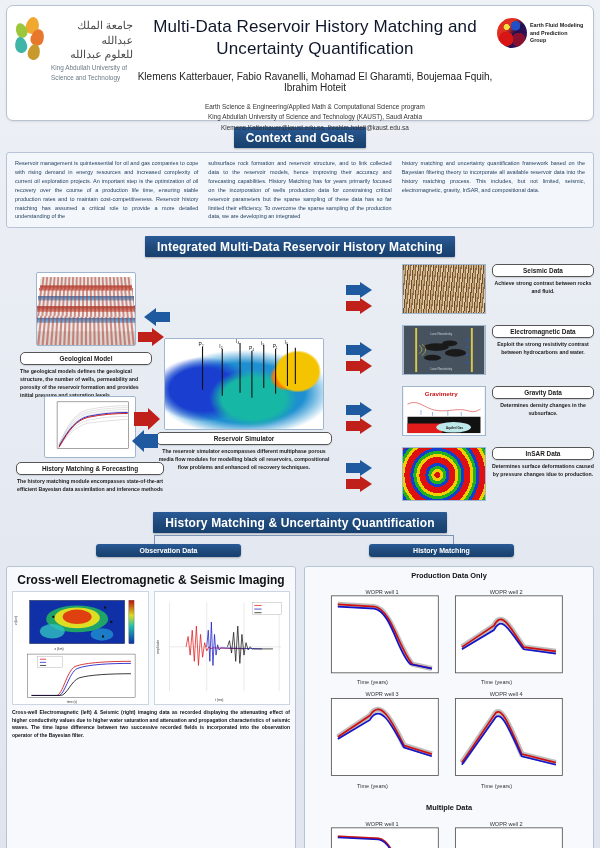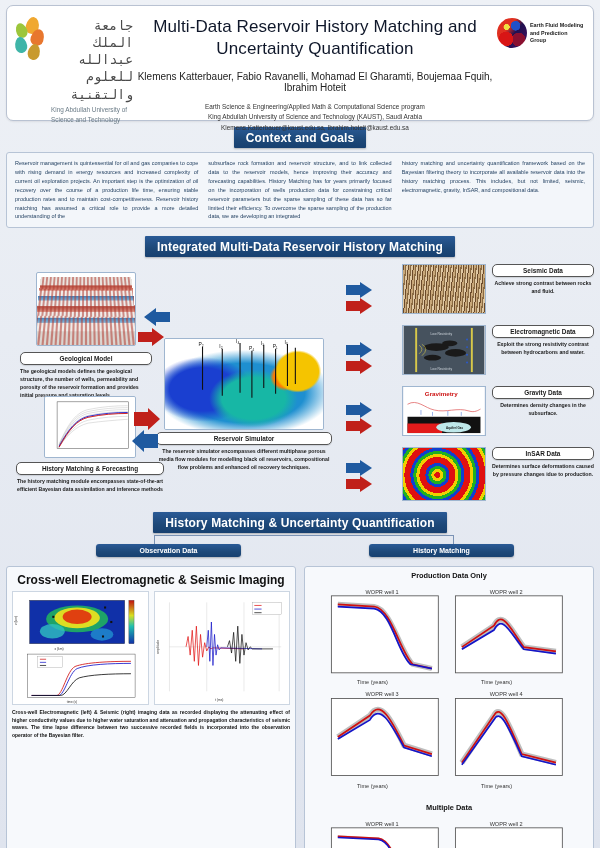--- a/index.html
+++ b/index.html
@@ -28,21 +28,21 @@
   }
   .kaust-logo { width: 118px; flex: 0 0 118px; display:flex; gap:4px; padding-top:5px; }
   .kaust-marks { position: relative; width: 32px; height: 44px; flex:0 0 32px;}
   .kaust-marks i { position:absolute; display:block; border-radius:50% 50% 50% 50%/60% 60% 40% 40%; }
   .km1{width:13px;height:17px;left:11px;top:0px;background:#f0a830;transform:rotate(12deg);}
   .km2{width:11px;height:15px;left:1px;top:6px;background:#9cc63b;transform:rotate(-22deg);}
   .km3{width:13px;height:17px;left:16px;top:12px;background:#e8772e;transform:rotate(18deg);}
   .km4{width:12px;height:16px;left:0px;top:20px;background:#3fb5a8;transform:rotate(-10deg);}
   .km5{width:12px;height:16px;left:13px;top:27px;background:#b8860b;background:#c89a2e;transform:rotate(14deg);}
   .kaust-text { padding-top:1px; }
-  .kaust-ar { font-size:13px; color:#4a4a4a; line-height:1.32; text-align:right; direction:rtl; font-family:Liberation Mono, monospace;}
+  .kaust-ar { font-size:11px; color:#4a4a4a; line-height:1.32; text-align:right; direction:rtl; font-family:Liberation Serif, serif;}
   .kaust-en { font-size:6.4px; color:#6a7b86; line-height:1.35; margin-top:2px; }
   .head-center { flex: 1 1 auto; text-align:center; padding: 0 4px; }
   .poster-title { font-size:17px; line-height:1.32; color:#0f172a; font-weight:400; padding-top:4px; letter-spacing:.1px;}
   .authors { font-size:10px; color:#222; margin-top:10px; font-weight:500;}
   .affil { font-size:6.4px; color:#333; margin-top:9px; line-height:1.65; }
   .efmp-logo { width:88px; flex:0 0 88px; display:flex; gap:3px; padding-top:6px; align-items:flex-start;}
   .efmp-ball {
     width:30px;height:30px;border-radius:50%;flex:0 0 30px;
     background:
       radial-gradient(circle at 32% 30%, #f0e040 0 10%, transparent 11%),
@@ -168,21 +168,21 @@
     <div class="kaust-logo">
       <div class="kaust-marks">
         <i class="km1"></i>
           <i class="km2"></i>
           <i class="km3"></i>
           <i class="km4"></i>
           <i class="km5"></i>
       </div>
       <div class="kaust-text">
         <div class="kaust-ar">جامعة الملك عبدالله</div>
-        <div class="kaust-ar">للعلوم والتقنية</div>
+        <div class="kaust-ar">للعلوم عبدالله</div>
         <div class="kaust-en">King Abdullah University of</div>
         <div class="kaust-en">Science and Technology</div>
       </div>
     </div>
 
     <div class="head-center">
       <div class="poster-title">Multi-Data Reservoir History Matching and Uncertainty Quantification</div>
       <div class="authors">Klemens Katterbauer, Fabio Ravanelli, Mohamad El Gharamti, Boujemaa Fquih, Ibrahim Hoteit</div>
       <div class="affil">
         <div>Earth Science &amp; Engineering/Applied Math &amp; Computational Science program</div>

